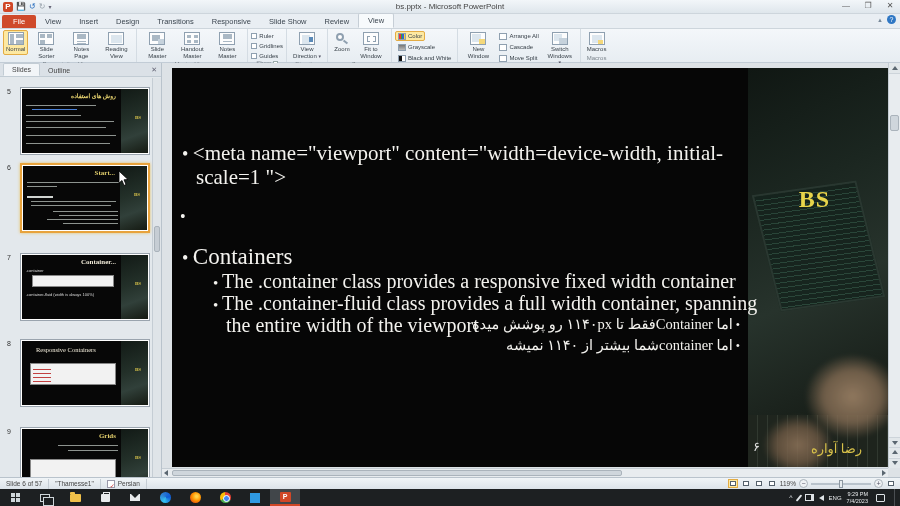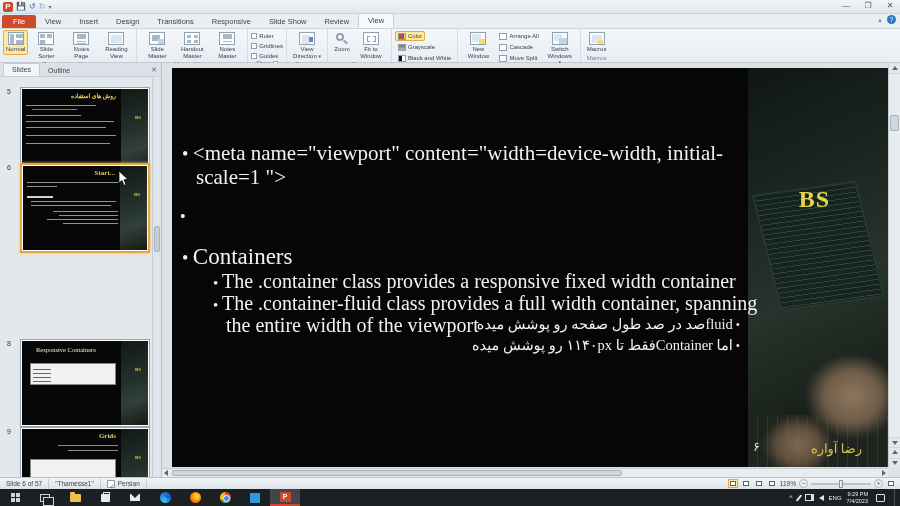--- a/index.html
+++ b/index.html
@@ -52,21 +52,21 @@
   
   .panel { width:162px; background:#e3e8ec; border-right:1px solid #b9c3cc; position:relative; }
   .panel-tabs { display:flex; height:14px; align-items:flex-end; border-bottom:1px solid #c2ccd4; padding-left:3px; background:#dbe1e7; }
   .ptab { font-size:7px; color:#444; padding:2px 8px; }
   .ptab.active { background:#f2f5f8; border:1px solid #c2ccd4; border-bottom-color:#f2f5f8; border-radius:2px 2px 0 0; }
   .ptab-close { position:absolute; right:4px; top:3px; font-size:7px; color:#667; }
   .thumbwrap { position:absolute; }
   .tnum { position:absolute; left:-13px; top:1px; font-size:7px; color:#333; }
   .thumb { width:130px; background:#fff; border:1px solid #9aa4ae; padding:1px; }
   .thumb.sel { border:2px solid #e8a33d; box-shadow:0 0 3px #e8c36b; }
-  .mini { position:relative; width:100%; height:84px; background:#070707; overflow:hidden;text-decoration:underline; }
+  .mini { position:relative; width:100%; height:64px; background:#070707; overflow:hidden;text-decoration:underline; }
   .mini .mphoto { position:absolute; right:0; top:0; width:27px; height:100%; background:linear-gradient(160deg,#121a16 0%,#233029 45%,#31403a 70%,#151a12 100%); }
   .mini .mbs { position:absolute; right:7px; top:26px; color:#d8c24a; font-size:5px; font-weight:bold; font-family:"Liberation Serif",serif; }
   .mini .bar { position:absolute; height:2px; background:#cfd3d0; }
   .mini .bar.dim { background:#8d938f; height:1px; }
   .mini .bar.blue { background:#4a7fd4; height:1px; }
   .mini .bar.red { background:#c24040; height:1px; }
   .mini .tbl { position:absolute; background:#f2f2f2; border:1px solid #888; }
   .mtitle { position:absolute; font-family:"Liberation Serif",serif; color:#e3cf6d; font-weight:bold; }
   .mtxt { position:absolute; color:#ddd; font-size:4px; line-height:1.2; }
   .panel-scroll { position:absolute; right:0; top:15px; bottom:0; width:9px; background:#dfe4e8; border-left:1px solid #c5cdd4; }
@@ -163,20 +163,21 @@
 <div class="screen">
 
   <div class="titlebar">
     <div class="qat">
       <span class="ppt-logo">P</span>
       <span class="qat-ic">💾</span>
       <span class="qat-ic undo">↺</span>
       <span class="qat-ic redo">↻</span>
       <span class="qat-drop">▾</span>
     </div>
+    <div class="win-title">bs.pptx - Microsoft PowerPoint</div>
     <div class="winbtns">
       <span class="winbtn">—</span>
       <span class="winbtn">❐</span>
       <span class="winbtn">✕</span>
     </div>
   </div>
 
   <div class="tabsrow">
     <span class="rtab file">File</span>
     <span class="rtab">View</span>
@@ -419,20 +420,33 @@
           <div class="bar dim" style="left:8px;top:35px;width:85px"></div>
           <div class="bar dim" style="left:8px;top:39px;width:80px"></div>
           <div class="bar dim" style="left:30px;top:45px;width:65px"></div>
           <div class="bar dim" style="left:36px;top:49px;width:59px"></div>
           <div class="bar dim" style="left:24px;top:53px;width:71px"></div>
           <div class="bar dim" style="left:40px;top:57px;width:55px"></div>
         </div>
           </div>
       </div>
 
+      <div class="thumbwrap" style="left:20px;top:190px">
+        <span class="tnum">7</span>
+        <div class="thumb">
+            <div class="mini">
+          <div class="mphoto"></div>
+              <span class="mbs">BS</span>
+          <div class="mtitle" style="right:32px;top:3px;font-size:7px;color:#f0ead8">Container...</div>
+          <div class="mtxt" style="left:4px;top:14px">.container</div>
+          <div class="tbl" style="left:10px;top:20px;width:82px;height:12px"></div>
+          <div class="mtxt" style="left:4px;top:38px">.container-fluid (width is always 100%)</div>
+        </div>
+          </div>
+      </div>
 
       <div class="thumbwrap" style="left:20px;top:276px">
         <span class="tnum">8</span>
         <div class="thumb">
             <div class="mini">
           <div class="mphoto"></div>
               <span class="mbs">BS</span>
           <div class="mtitle" style="left:14px;top:5px;font-size:6.5px;color:#f0ead8;font-weight:normal">Responsive Containers</div>
           <div class="tbl" style="left:8px;top:22px;width:86px;height:22px">
             <div class="bar red" style="left:2px;top:5px;width:18px;position:absolute"></div>
@@ -479,22 +493,22 @@
 
         <div class="content">
           <div class="b1">&lt;meta name="viewport" content="width=device-width, initial-scale=1 "&gt;</div>
           <div class="bempty"></div>
           <div class="bhead">Containers</div>
           <div class="bsub">The .container class provides a responsive fixed width container</div>
           <div class="bsub">The .container-fluid class provides a full width container, spanning the entire width of the viewport</div>
         </div>
 
         <div class="fa-block">
-          <div class="fa-item">fluidصد در صد طول صفحه رو پوشش میده</div>
           <div class="fa-item">اما Containerفقط تا ۱۱۴۰px رو پوشش میده</div>
+          <div class="fa-item">اما containerشما بیشتر از ۱۱۴۰ نمیشه</div>
         </div>
 
         <div class="slide-num">۶</div>
         <div class="author">رضا آواره</div>
       </div>
 
       <div class="vscroll">
         <div class="arr" style="top:0">
             <div class="tri up"></div>
           </div>

